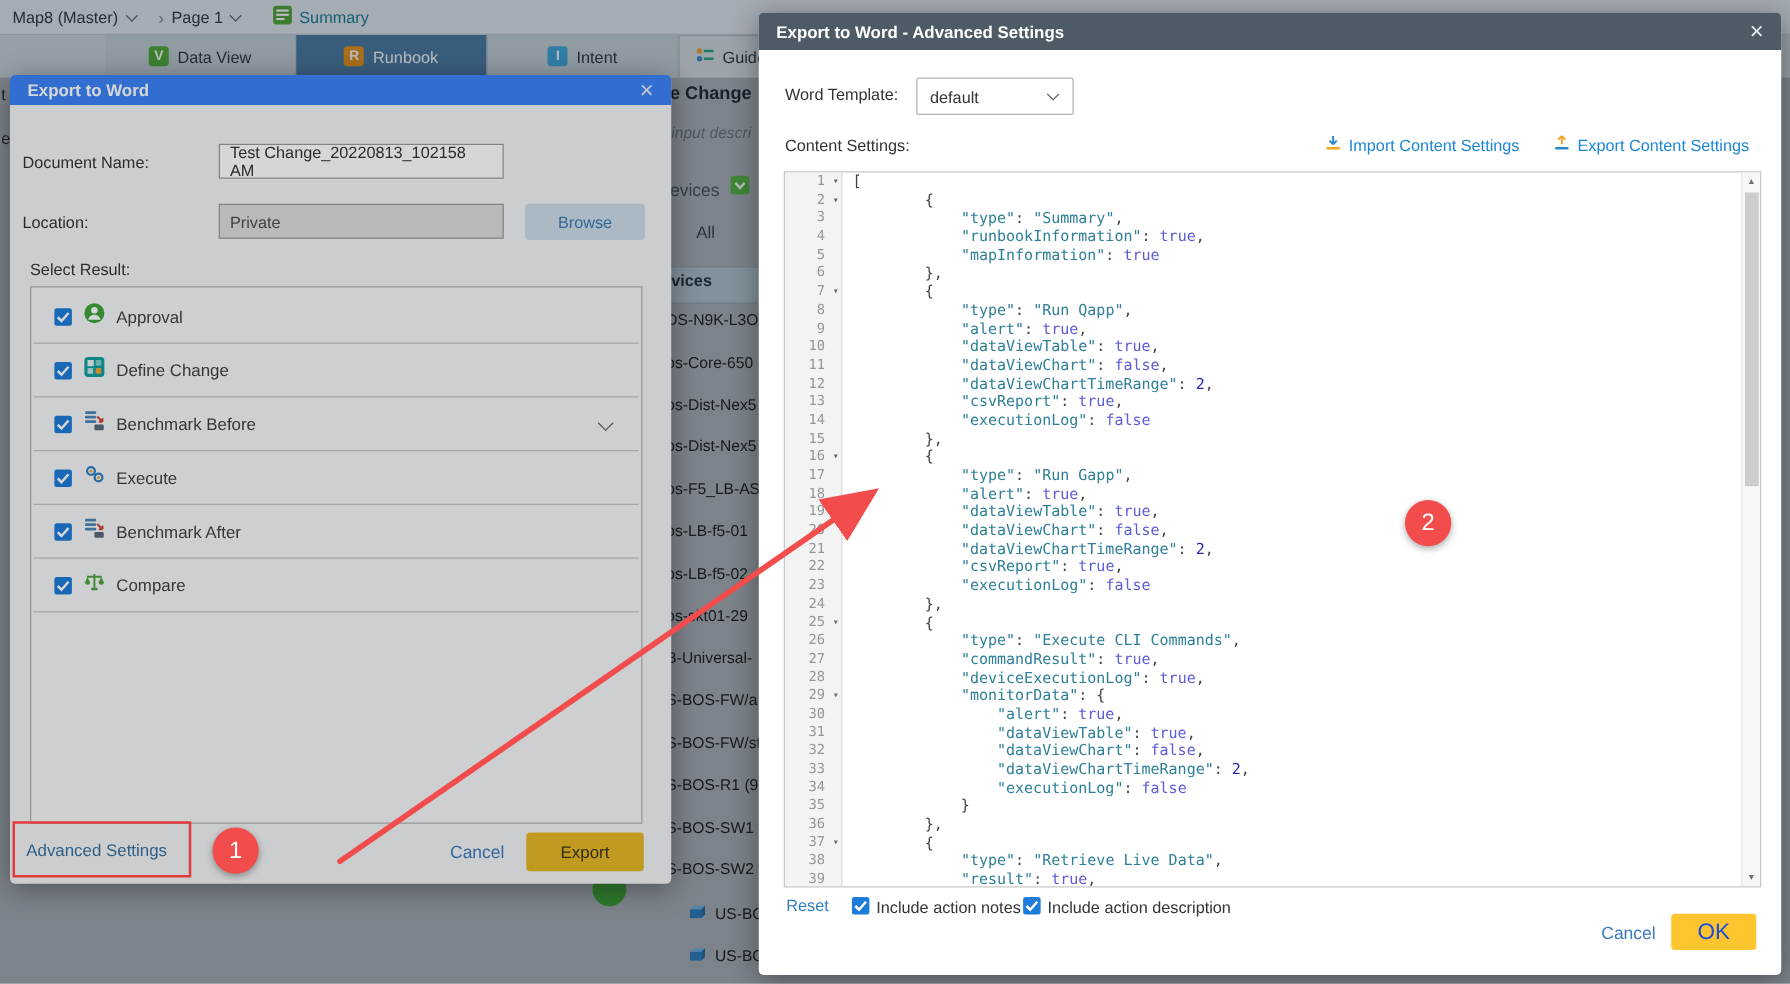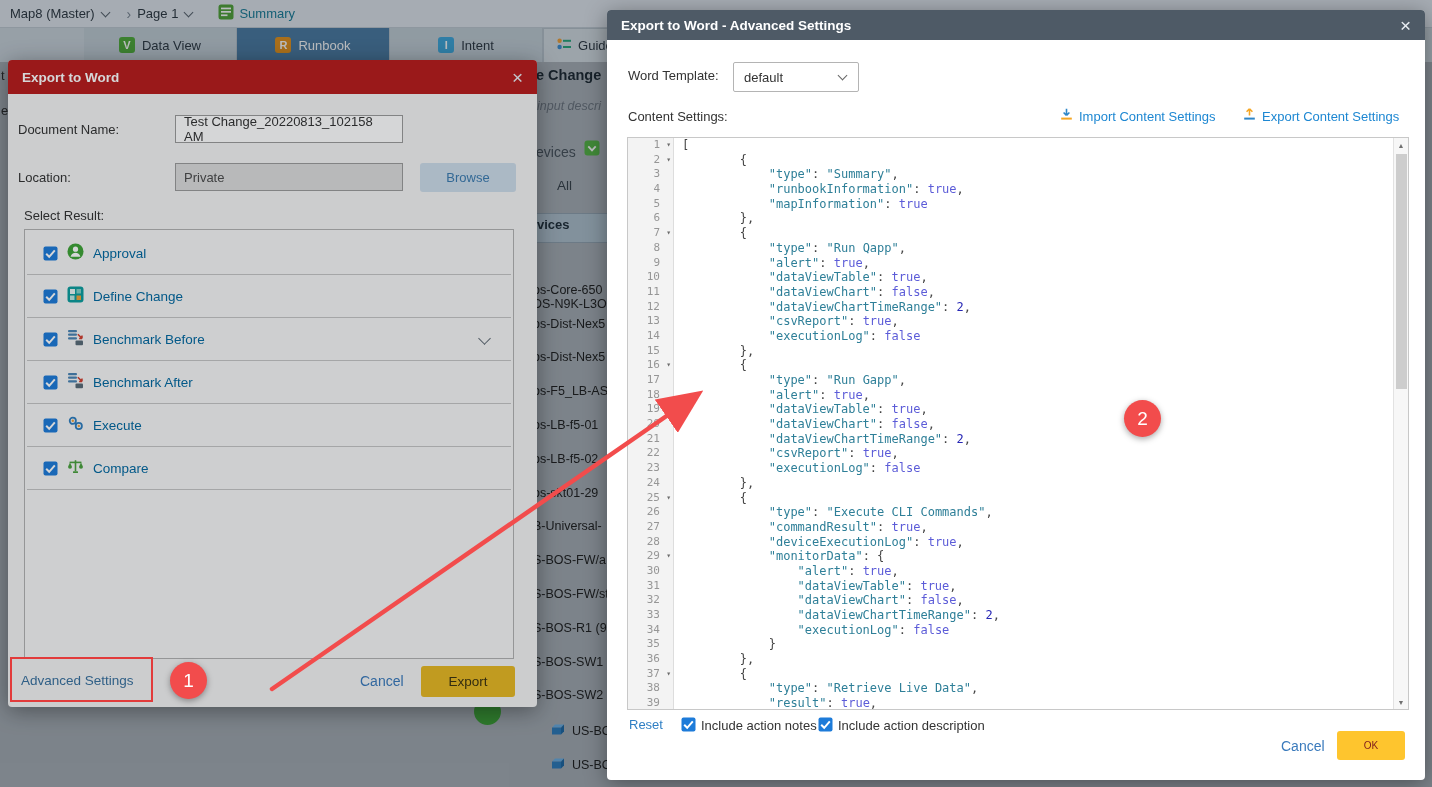--- a/index.html
+++ b/index.html
@@ -39,38 +39,38 @@
   .panel-desc{position:absolute;left:537px;top:99px;font-size:12.5px;font-style:italic;color:#6e7680}
   .devices-lbl{position:absolute;left:536px;top:144px;font-size:14px;color:#4a545e}
   .all-lbl{position:absolute;left:557px;top:178px;font-size:13.5px;color:#39424b}
   .devrow{position:absolute;display:flex;align-items:center;gap:6px;font-size:12.5px;color:#222;white-space:nowrap}
   .green-dot{position:absolute;left:474px;top:698px;width:27px;height:27px;border-radius:50%;background:#3fa437}
 
   
   .dlg{position:absolute;background:#f4f4f4;border-radius:4px;box-shadow:0 4px 22px rgba(0,0,0,.38)}
   .dlg-left{left:8px;top:60px;width:529px;height:647px}
   .dlg-right{left:607px;top:10px;width:818px;height:770px;background:#fff}
-  .titlebar{position:absolute;left:0;top:0;right:0;height:34px;background:#b91c1c;color:#fff;
+  .titlebar{position:absolute;left:0;top:0;right:0;height:24px;background:#3b82f6;color:#fff;
             display:flex;align-items:center;padding:0 14px;font-size:13.5px;font-weight:600;
             border-radius:4px 4px 0 0;box-sizing:border-box}
   .dlg-right .titlebar{height:30px;background:#4e5a66}
   .xclose{margin-left:auto;font-size:19px;line-height:1;color:#e8edf2;cursor:pointer;font-weight:400}
 
   .fld-lbl{position:absolute;font-size:13px;color:#333;text-align:left}
   .inputbox{position:absolute;background:#fff;border:1px solid #9c9c9c;box-sizing:border-box;
             font-size:13px;color:#333;display:flex;align-items:center;padding:0 8px}
   .inputbox.disabled{background:#dcdcdc;color:#4c4c4c}
   .btn-browse{position:absolute;background:#cddcea;color:#3c7cb0;font-size:13px;border-radius:3px;
               display:flex;align-items:center;justify-content:center;cursor:pointer}
   .results-box{position:absolute;left:16px;top:169px;width:490px;height:430px;border:1px solid #b3b3b3;
                background:#f7f7f7;box-sizing:border-box;padding-top:2px}
   .res-row{display:flex;align-items:center;gap:9px;height:42px;margin:0 2px;padding-left:16px;
            border-bottom:1px solid #c6c6c6;position:relative}
   .res-row.sub{height:33px;padding-left:38px}
-  .res-lbl{font-size:13.5px;color:#0369a1}
+  .res-lbl{font-size:13.5px;color:#404040}
   .res-row.sub .res-lbl{color:#2e3a44;font-size:13px}
   .res-chev{position:absolute;right:22px;top:16px;width:8px;height:8px;border-right:1.8px solid #5f6a74;
             border-bottom:1.8px solid #5f6a74;transform:rotate(45deg)}
   .cbx{width:15px;height:15px;flex:0 0 auto}
   .link{color:#2f7fc4;cursor:pointer}
   .adv-link{position:absolute;left:13px;top:613px;font-size:13.5px;color:#39719f;cursor:pointer}
   .btn-gold{position:absolute;background:#e7b824;color:#3c3310;font-size:13.5px;border-radius:3px;
             display:flex;align-items:center;justify-content:center;cursor:pointer}
   .cancel-lbl{position:absolute;font-size:14px;color:#3a7abc;cursor:pointer}
 
@@ -90,21 +90,21 @@
   .code{position:absolute;left:46px;top:0;right:15px;bottom:0;overflow:hidden}
   .cl{margin:0;height:14.7px;line-height:14.7px;font-family:"DejaVu Sans Mono",monospace;font-size:12px;
       color:#444;white-space:pre;padding-left:8px}
   .ts{color:#2e7f98}.tb{color:#5c5cd8}.tn{color:#2727b5}
   .vscroll{position:absolute;right:0;top:0;width:15px;height:100%;background:#f7f7f7;border-left:1px solid #e2e2e2;box-sizing:border-box}
   .sb-btn{position:absolute;left:0;width:14px;height:14px;font-size:7px;color:#707070;display:flex;
           align-items:center;justify-content:center;cursor:pointer}
   .sb-thumb{position:absolute;left:2px;width:11px;top:16px;height:235px;background:#cdcdcd;cursor:pointer}
 
   .foot-lbl{font-size:13px;color:#333}
-  .ok-btn{left:730px;top:721px;width:68px;height:29px;background:#fec52e;color:#7f1d1d;font-size:10px}
+  .ok-btn{left:730px;top:721px;width:68px;height:29px;background:#fec52e;color:#1d4ed8;font-size:18px}
 
   
   .annot-rect{position:absolute;left:10px;top:657px;width:143px;height:45px;border:2.5px solid #e23b3b;box-sizing:border-box}
   .badge{position:absolute;width:37px;height:37px;border-radius:50%;background:#f24c4c;color:#fff;
          font-size:19px;display:flex;align-items:center;justify-content:center;box-shadow:0 2px 6px rgba(0,0,0,.35)}
 </style>
 </head>
 <body>
 
 <div class="layer page">
@@ -159,21 +159,21 @@
   <div class="panel-desc">input descri</div>
   <div class="devices-lbl">evices</div>
   <span class="abs" style="left:584px;top:140px" id="green-dd"><svg width="16" height="16" viewBox="0 0 16 16">
         <rect x="0.5" y="0.5" width="15" height="15" rx="3" fill="#57b847"></rect>
         <path d="M4.3 6.3l3.7 4 3.7-4" stroke="#fff" stroke-width="1.8" fill="none"></path>
       </svg></span>
   <div class="all-lbl">All</div>
   <div class="abs strip-hdrrow"></div>
   <div class="strip-hdrtxt">vices</div>
   <div id="devlist">
-      <div class="devrow" style="left: 533px; top: 249px; margin-top: 48px;">
+      <div class="devrow" style="left: 533px; top: 249px;">
         <span>DS-N9K-L3O</span>
       </div>
       <div class="devrow" style="left: 533px; top: 282.8px;">
         <span>os-Core-650</span>
       </div>
       <div class="devrow" style="left: 533px; top: 316.6px;">
         <span>os-Dist-Nex5</span>
       </div>
       <div class="devrow" style="left: 533px; top: 350.4px;">
         <span>os-Dist-Nex5</span>
@@ -282,41 +282,41 @@
           </svg></span>
         <span class="res-lbl">Benchmark Before</span>
         <span class="res-chev"></span>
       </div>
       <div class="res-row">
         <span class="cbx"><svg width="15" height="15" viewBox="0 0 15 15">
             <rect x="0.5" y="0.5" width="14" height="14" rx="2" fill="#1d7bd9"></rect>
             <path d="M3.2 7.8l3 3 5.6-6.4" stroke="#fff" stroke-width="2" fill="none"></path>
           </svg></span>
         <span><svg width="17" height="17" viewBox="0 0 17 17">
+            <circle cx="5.8" cy="5.8" r="3.1" fill="none" stroke="#2f7fc0" stroke-width="1.8"></circle>
+            <circle cx="11.8" cy="11" r="3.1" fill="none" stroke="#2f7fc0" stroke-width="1.8"></circle>
+            <path d="M8 7.7l1.8 1.5" stroke="#2f7fc0" stroke-width="1.6"></path>
+            <circle cx="5.8" cy="5.8" r="1.2" fill="#f2a33a"></circle>
+            <circle cx="11.8" cy="11" r="1.2" fill="#f2a33a"></circle>
+          </svg></span>
+        <span class="res-lbl">Execute</span>
+      </div>
+      <div class="res-row">
+        <span class="cbx"><svg width="15" height="15" viewBox="0 0 15 15">
+            <rect x="0.5" y="0.5" width="14" height="14" rx="2" fill="#1d7bd9"></rect>
+            <path d="M3.2 7.8l3 3 5.6-6.4" stroke="#fff" stroke-width="2" fill="none"></path>
+          </svg></span>
+        <span><svg width="17" height="17" viewBox="0 0 17 17">
             <rect x="1" y="1" width="9" height="2.2" rx="1" fill="#4a85b5"></rect>
             <rect x="1" y="4.6" width="9" height="2.2" rx="1" fill="#4a85b5"></rect>
             <rect x="1" y="8.2" width="9" height="2.2" rx="1" fill="#4a85b5"></rect>
             <path d="M10.8 5.2l4.2 4.2m0 0V6.5m0 2.9h-2.9" stroke="#d23f2f" stroke-width="1.5" fill="none"></path>
             <rect x="8.5" y="11.6" width="7.5" height="4.6" rx="1" fill="#5a6b78"></rect>
           </svg></span>
         <span class="res-lbl">Benchmark After</span>
-      </div>
-      <div class="res-row">
-        <span class="cbx"><svg width="15" height="15" viewBox="0 0 15 15">
-            <rect x="0.5" y="0.5" width="14" height="14" rx="2" fill="#1d7bd9"></rect>
-            <path d="M3.2 7.8l3 3 5.6-6.4" stroke="#fff" stroke-width="2" fill="none"></path>
-          </svg></span>
-        <span><svg width="17" height="17" viewBox="0 0 17 17">
-            <circle cx="5.8" cy="5.8" r="3.1" fill="none" stroke="#2f7fc0" stroke-width="1.8"></circle>
-            <circle cx="11.8" cy="11" r="3.1" fill="none" stroke="#2f7fc0" stroke-width="1.8"></circle>
-            <path d="M8 7.7l1.8 1.5" stroke="#2f7fc0" stroke-width="1.6"></path>
-            <circle cx="5.8" cy="5.8" r="1.2" fill="#f2a33a"></circle>
-            <circle cx="11.8" cy="11" r="1.2" fill="#f2a33a"></circle>
-          </svg></span>
-        <span class="res-lbl">Execute</span>
       </div>
       <div class="res-row">
         <span class="cbx"><svg width="15" height="15" viewBox="0 0 15 15">
             <rect x="0.5" y="0.5" width="14" height="14" rx="2" fill="#1d7bd9"></rect>
             <path d="M3.2 7.8l3 3 5.6-6.4" stroke="#fff" stroke-width="2" fill="none"></path>
           </svg></span>
         <span><svg width="17" height="17" viewBox="0 0 17 17">
             <path d="M8.5 2.2v11" stroke="#4ba23e" stroke-width="1.6"></path>
             <path d="M2.6 4.4h11.8" stroke="#4ba23e" stroke-width="1.6"></path>
             <path d="M1 8.7a2 2 0 004 0L3 4.6z" fill="#4ba23e"></path>

